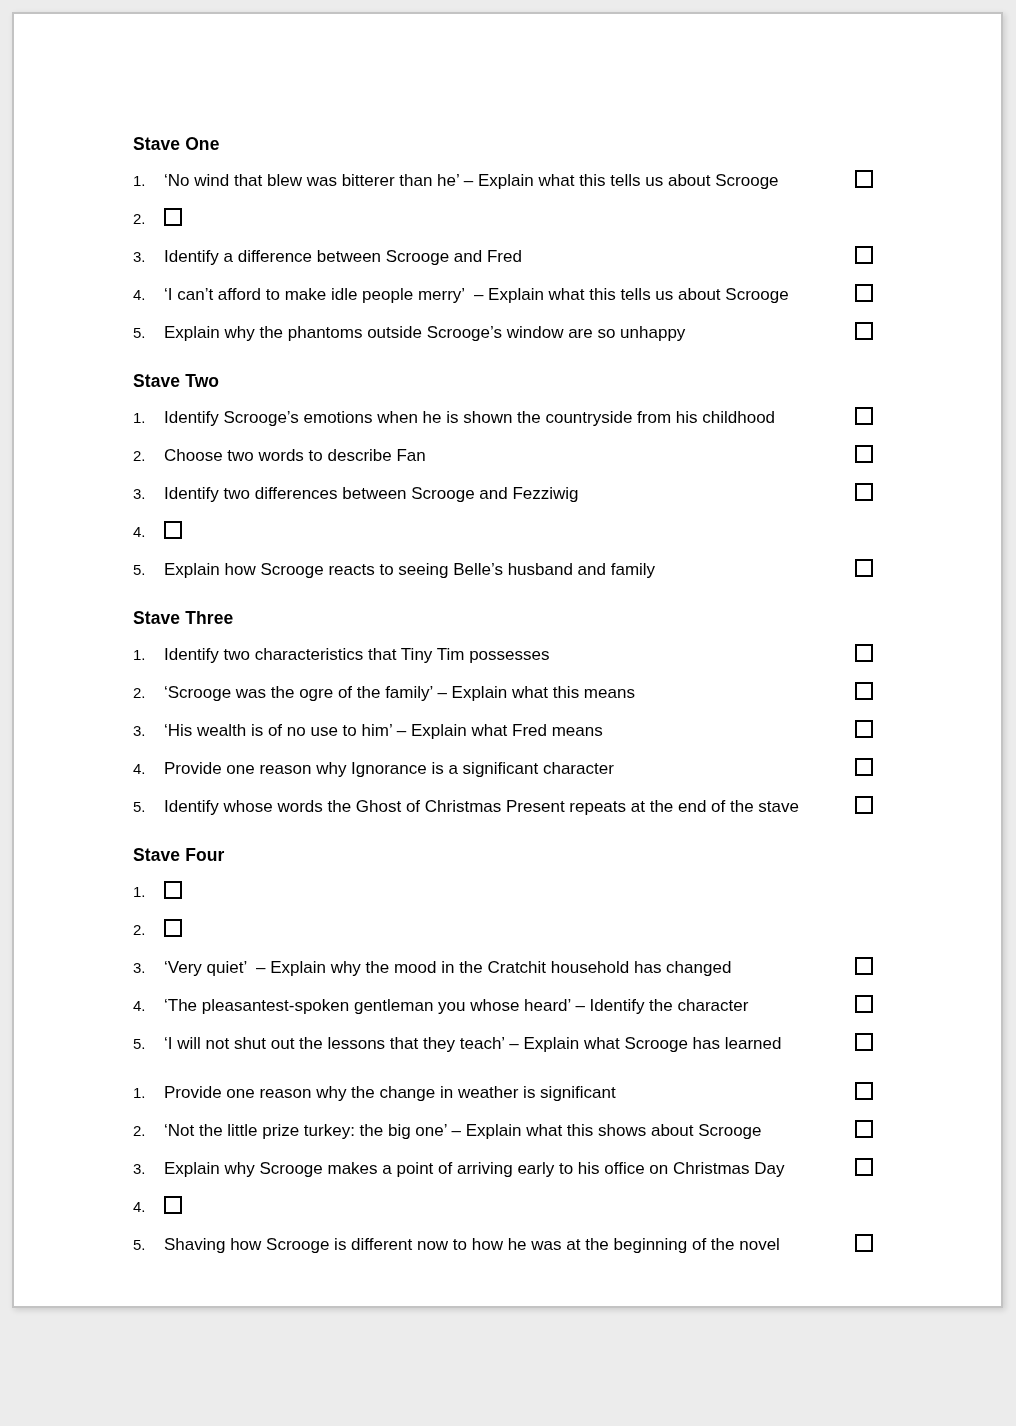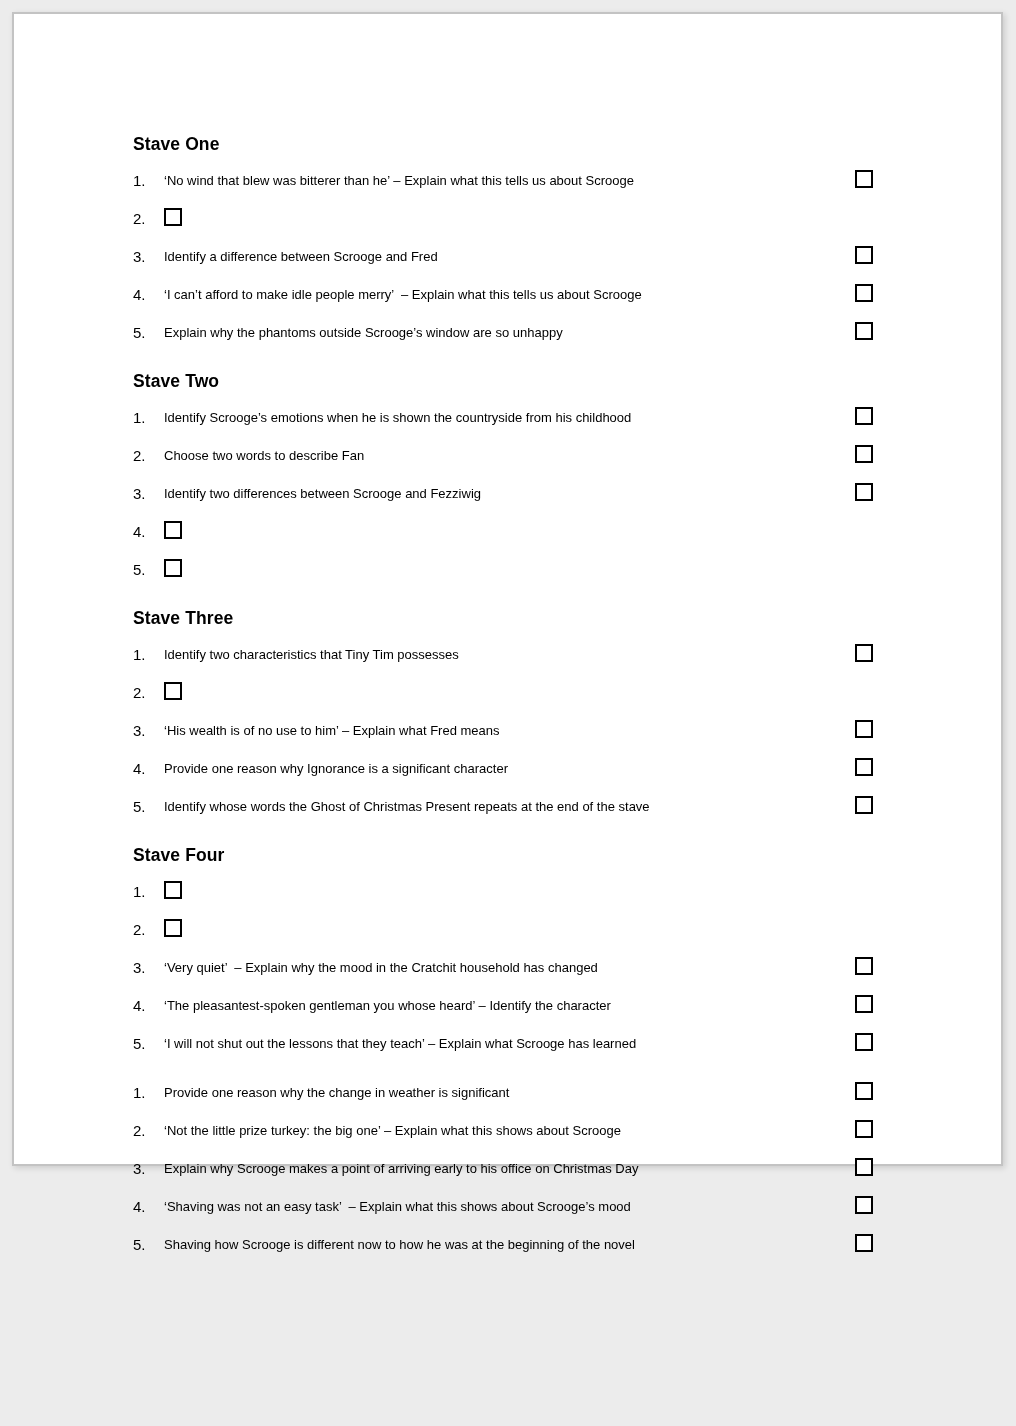--- a/index.html
+++ b/index.html
@@ -5,21 +5,21 @@
   * { margin: 0; padding: 0; box-sizing: border-box; }
   html, body {
     width: 1016px; height: 1426px;
     background: #ececec;
     font-family: "Liberation Sans", "DejaVu Sans", sans-serif;
     color: #000;
   }
   .paper {
     position: absolute;
     left: 12px; top: 12px;
-    width: 991px; height: 1154px;
+    width: 991px; height: 1296px;
     background: #ffffff;
     border: 2px solid #c3c3c3;
     box-shadow: 2px 2px 6px rgba(0,0,0,0.14);
   }
   .content {
     padding: 119px 0 0 119px;
     width: 860px;
   }
   .section { margin-bottom: 11px; }
   .section-title {
@@ -37,21 +37,21 @@
   }
   .q-num {
     width: 31px;
     flex: 0 0 31px;
     font-size: 15px;
     line-height: 19px;
     padding-top: 2px;
   }
   .q-text {
     flex: 1 1 auto;
-    font-size: 13px;
+    font-size: 17px;
     line-height: 19px;
     padding-top: 2px;
     padding-right: 16px;
     white-space: pre-wrap;
   }
   .q-checkbox {
     flex: 0 0 18px;
     width: 18px; height: 18px;
     border: 2.5px solid #000;
     background: #fff;
@@ -109,33 +109,35 @@
         <span class="q-num">3.</span>
         <span class="q-text">Identify two differences between Scrooge and Fezziwig</span>
         <span class="q-checkbox"></span>
       </div>
       <div class="question-row">
         <span class="q-num">4.</span>
         <span class="q-checkbox"></span>
       </div>
       <div class="question-row">
         <span class="q-num">5.</span>
+        <span class="q-text">Explain how Scrooge reacts to seeing Belle’s husband and family</span>
         <span class="q-checkbox"></span>
       </div>
     </div>
 
     <div class="section">
       <div class="section-title">Stave Three</div>
       <div class="question-row">
         <span class="q-num">1.</span>
         <span class="q-text">Identify two characteristics that Tiny Tim possesses</span>
         <span class="q-checkbox"></span>
       </div>
       <div class="question-row">
         <span class="q-num">2.</span>
+        <span class="q-text">‘Scrooge was the ogre of the family’ – Explain what this means</span>
         <span class="q-checkbox"></span>
       </div>
       <div class="question-row">
         <span class="q-num">3.</span>
         <span class="q-text">‘His wealth is of no use to him’ – Explain what Fred means</span>
         <span class="q-checkbox"></span>
       </div>
       <div class="question-row">
         <span class="q-num">4.</span>
         <span class="q-text">Provide one reason why Ignorance is a significant character</span>
@@ -186,21 +188,20 @@
         <span class="q-text">‘Not the little prize turkey: the big one’ – Explain what this shows about Scrooge</span>
         <span class="q-checkbox"></span>
       </div>
       <div class="question-row">
         <span class="q-num">3.</span>
         <span class="q-text">Explain why Scrooge makes a point of arriving early to his office on Christmas Day</span>
         <span class="q-checkbox"></span>
       </div>
       <div class="question-row">
         <span class="q-num">4.</span>
-        <span class="q-text">‘Shaving was not an easy task’  – Explain what this shows about Scrooge’s mood</span>
         <span class="q-checkbox"></span>
       </div>
       <div class="question-row">
         <span class="q-num">5.</span>
         <span class="q-text">Shaving how Scrooge is different now to how he was at the beginning of the novel</span>
         <span class="q-checkbox"></span>
       </div>
     </div>
 
   </div>

